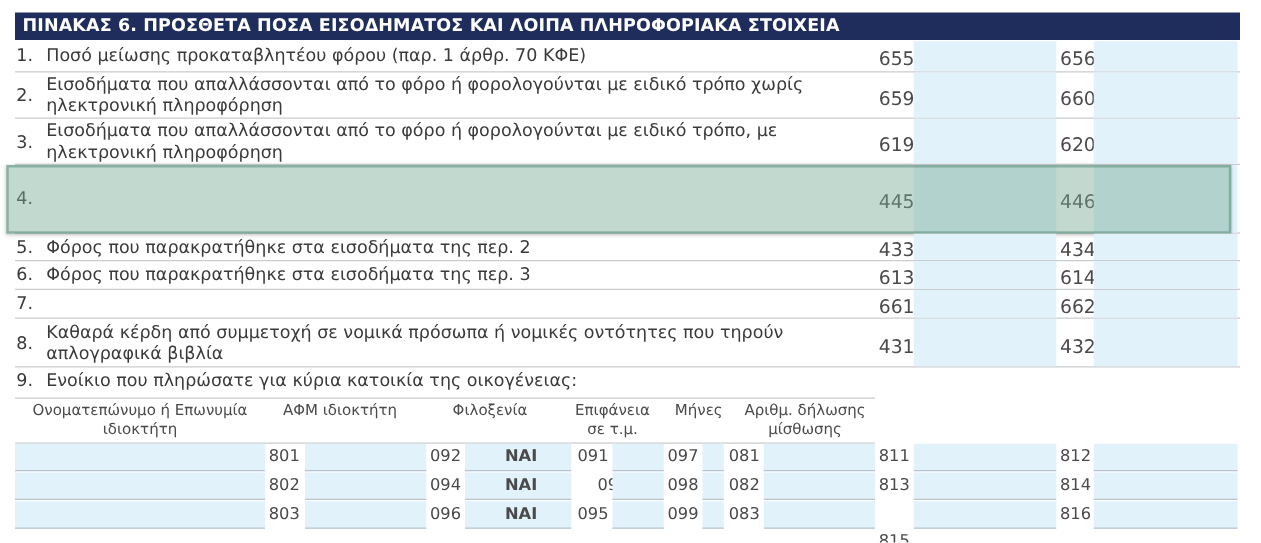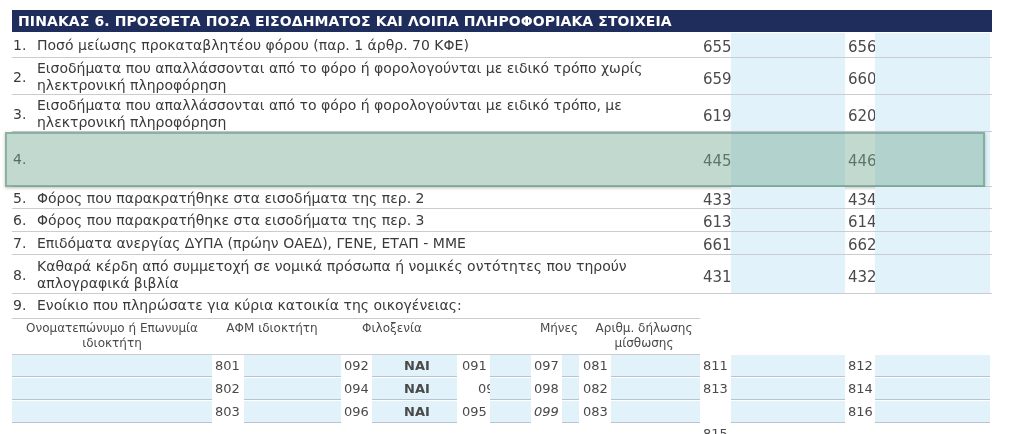--- a/index.html
+++ b/index.html
@@ -82,21 +82,20 @@
   <span class="num" style="top:3px;">6.</span>
   <span class="txt" style="top:3px;">Φόρος που παρακρατήθηκε στα εισοδήματα της περ. 3</span>
   <span class="code code-a" style="top:4px;">613</span>
   <div class="inp inp-a" style="top:0;height:22px;"></div>
   <span class="code code-b" style="top:4px;">614</span>
   <div class="inp inp-b" style="top:0;height:22px;"></div>
 </div>
 
 <div class="row" style="top:232px;height:23px;">
   <span class="num" style="top:3px;">7.</span>
-  <span class="txt" style="top:3px;">Επιδόματα ανεργίας ΔΥΠΑ (πρώην ΟΑΕΔ), ΓΕΝΕ, ΕΤΑΠ - ΜΜΕ</span>
   <span class="code code-a" style="top:4px;">661</span>
   <div class="inp inp-a" style="top:0;height:22px;"></div>
   <span class="code code-b" style="top:4px;">662</span>
   <div class="inp inp-b" style="top:0;height:22px;"></div>
 </div>
 
 <div class="row" style="top:255px;height:39px;">
   <span class="num" style="top:12px;">8.</span>
   <span class="txt" style="top:3px;">Καθαρά κέρδη από συμμετοχή σε νομικά πρόσωπα ή νομικές οντότητες που τηρούν απλογραφικά βιβλία</span>
   <span class="code code-a" style="top:13px;">431</span>
@@ -107,20 +106,21 @@
 
 <div style="position:absolute;left:12px;top:297px;font-size:14px;">
   <span style="position:absolute;left:1px;">9.</span>
   <span style="position:absolute;left:25px;white-space:nowrap;">Ενοίκιο που πληρώσατε για κύρια κατοικία της οικογένειας:</span>
 </div>
 
 <div class="sub-head">
   <span class="sh" style="left:0;width:200px;">Ονοματεπώνυμο ή Επωνυμία ιδιοκτήτη</span>
   <span class="sh" style="left:205px;width:110px;">ΑΦΜ ιδιοκτήτη</span>
   <span class="sh" style="left:330px;width:100px;">Φιλοξενία</span>
+  <span class="sh" style="left:446px;width:64px;">Επιφάνεια σε τ.μ.</span>
   <span class="sh" style="left:522px;width:50px;">Μήνες</span>
   <span class="sh" style="left:572px;width:120px;">Αριθμ. δήλωσης μίσθωσης</span>
 </div>
 
 <div class="srow" style="top:355px;">
   <div class="sc" style="left:0;width:200px;"></div>
   <span class="scode" style="left:203px;">801</span>
   <div class="sc" style="left:232px;width:97px;"></div>
   <span class="scode" style="left:332px;">092</span>
   <div class="sc" style="left:360px;width:85px;"></div>
@@ -158,21 +158,21 @@
 
 <div class="srow" style="top:401px;">
   <div class="sc" style="left:0;width:200px;"></div>
   <span class="scode" style="left:203px;">803</span>
   <div class="sc" style="left:232px;width:97px;"></div>
   <span class="scode" style="left:332px;">096</span>
   <div class="sc" style="left:360px;width:85px;"></div>
   <span class="yes" style="left:392px;">ΝΑΙ</span>
   <span class="scode" style="left:450px;">095</span>
   <div class="sc" style="left:478px;width:41px;"></div>
-  <span class="scode" style="left:522px;font-style:italic;">099</span>
+  <span class="scode" style="left:522px;">099</span>
   <div class="sc" style="left:550px;width:17px;"></div>
   <span class="scode" style="left:571px;">083</span>
   <div class="sc" style="left:599px;width:89px;"></div>
   <span class="scode" style="left:691px;margin-top:22px;">815</span>
   <div class="sc" style="left:719px;width:114px;"></div>
   <span class="scode" style="left:836px;">816</span>
   <div class="sc" style="left:863px;width:115px;"></div>
 </div>
 
 </body></html>

